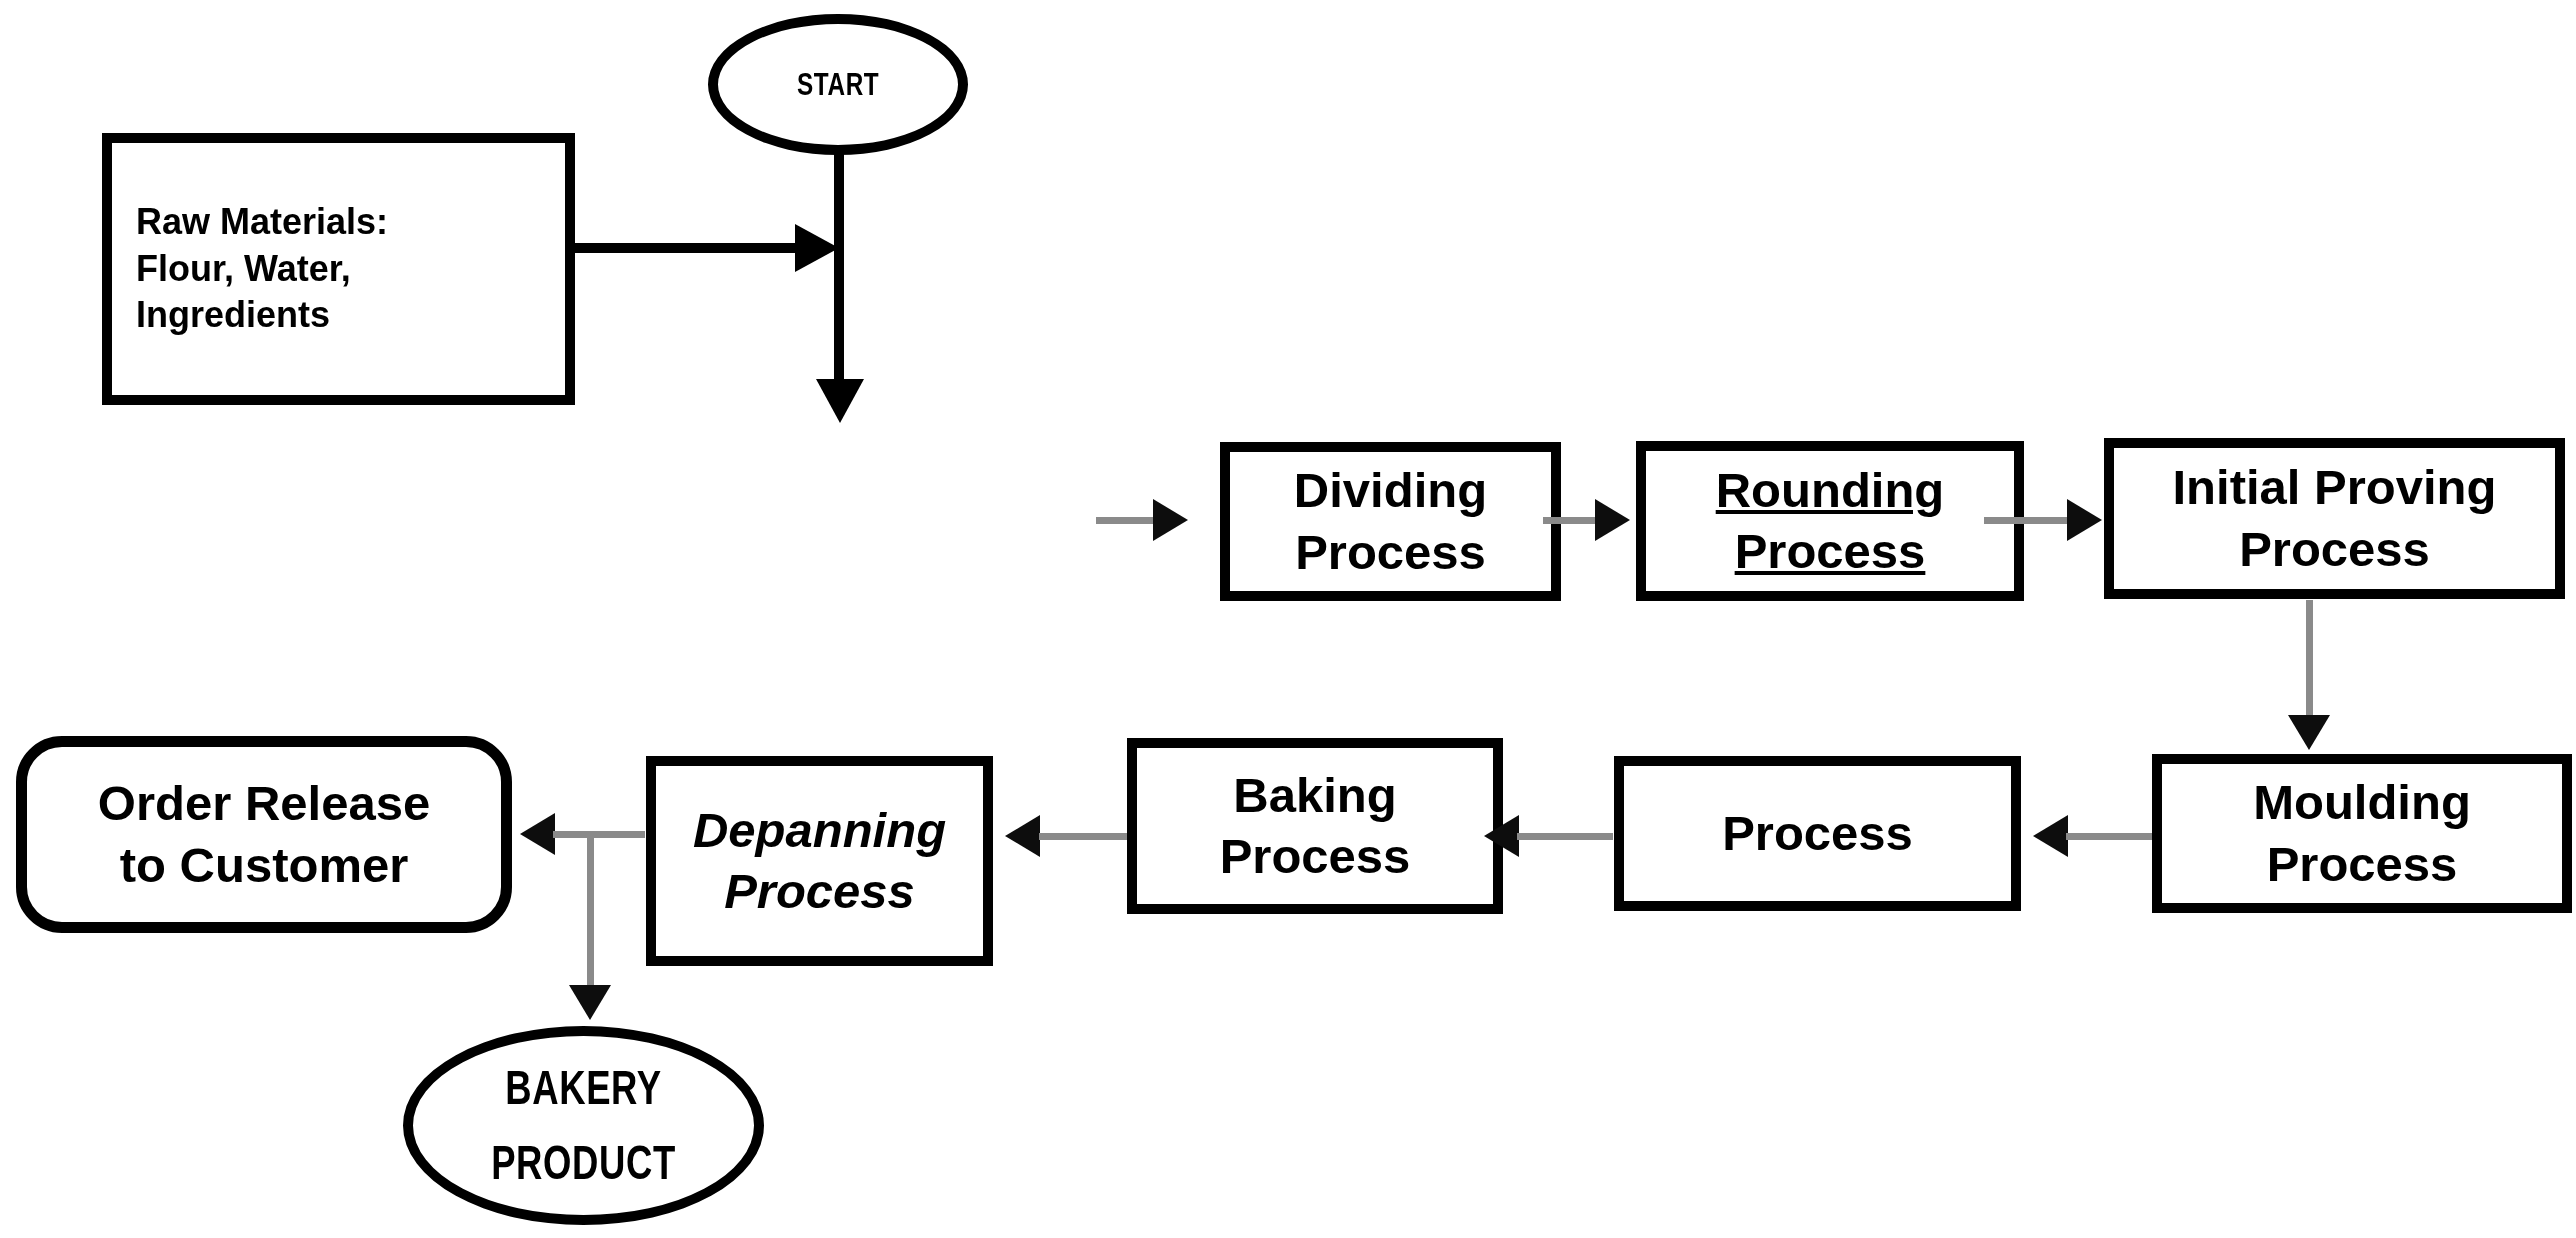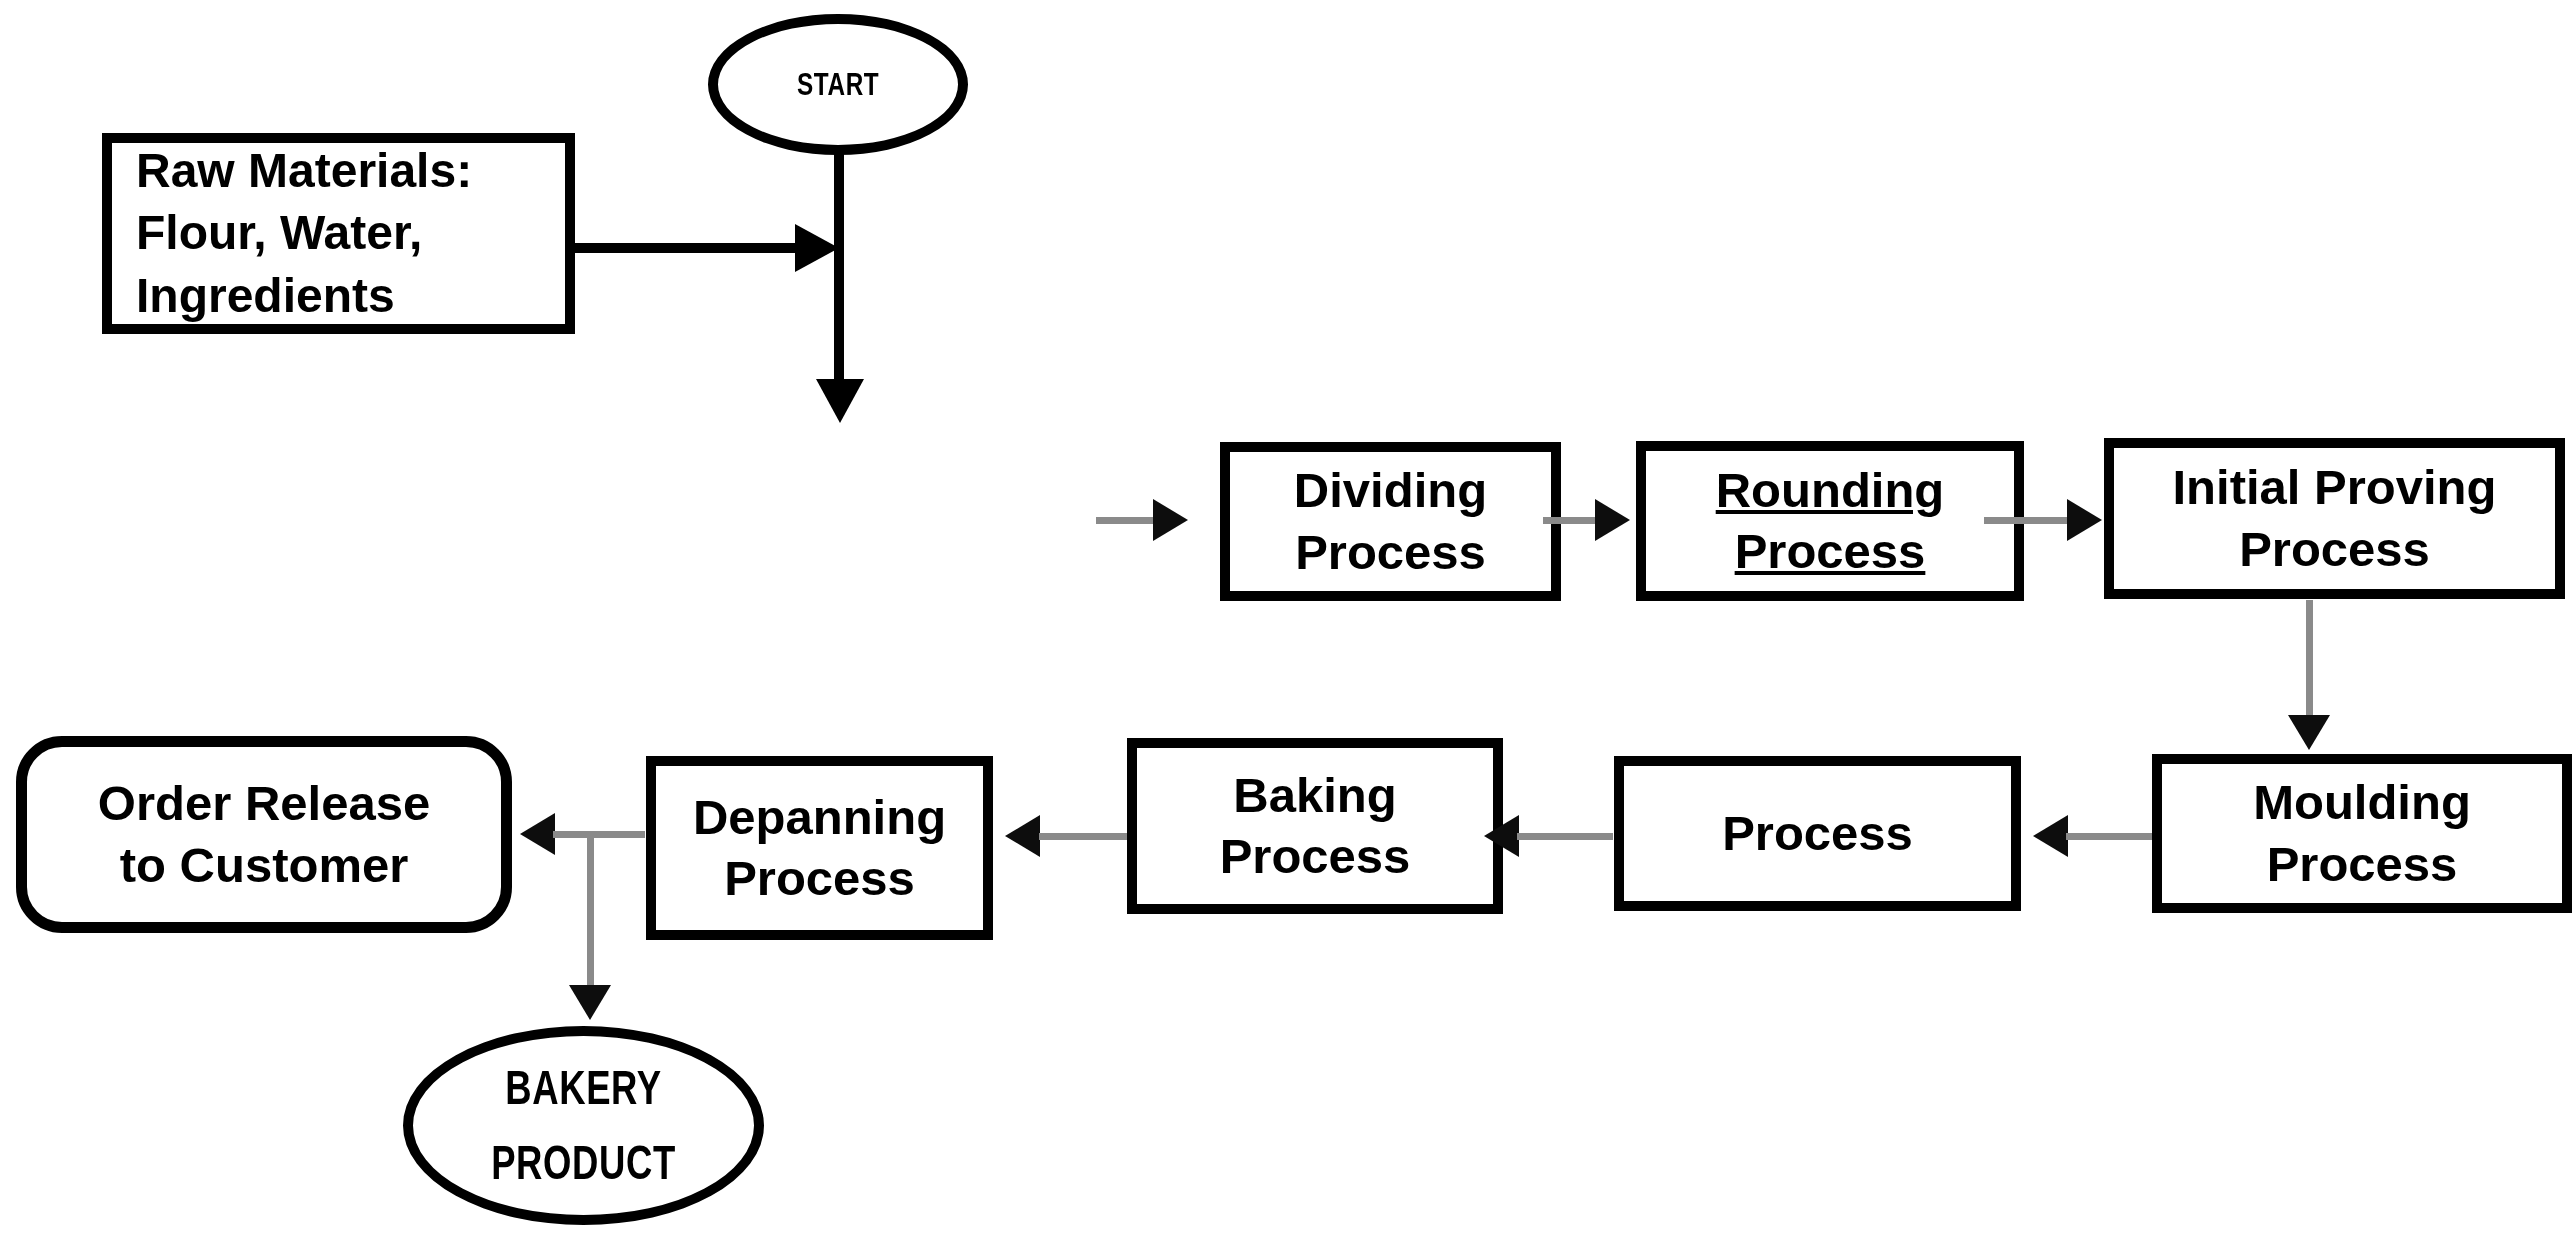--- a/index.html
+++ b/index.html
@@ -30,29 +30,29 @@
   .rounded{border-radius:46px;border-width:11px;}
   .ellipse{
     border-radius:50%;
     justify-content:center;
     font-size:32px;
     letter-spacing:0.8px;
   }
   .condensed{transform:scaleX(0.76);transform-origin:center;line-height:1.55;}
   
   #n-start{left:708px;top:14.3px;width:260px;height:141px;}
-  #n-raw{left:102px;top:133px;width:473px;height:201px;font-size:48px;line-height:1.3;}
+  #n-raw{left:102px;top:133px;width:473px;height:272px;font-size:36px;line-height:1.3;}
   #n-mixing{left:607px;top:422px;width:479px;height:189px;}
   #n-dividing{left:1192px;top:442px;width:341px;height:159px;margin-left:28px;}
   #n-rounding{left:1636px;top:441px;width:388px;height:160px;text-decoration:underline;}
   #n-initial{left:2104px;top:438px;width:461px;height:161px;}
   #n-moulding{left:2152px;top:754px;width:420px;height:159px;}
   #n-auto{left:1614px;top:756px;width:407px;height:155px;}
   #n-baking{left:1127px;top:738px;width:376px;height:176px;}
-  #n-depanning{left:646px;top:756px;width:347px;height:184px;}
+  #n-depanning{left:646px;top:756px;width:347px;height:210px;font-style:italic;}
   #n-order{left:16px;top:736px;width:496px;height:197px;}
   #n-bakery{left:403px;top:1026px;width:361px;height:199px;font-size:48px;}
 
   
   .shaft{position:absolute;background:#8a8a8a;}
   .thick{background:#000;}
   .head{position:absolute;width:0;height:0;}
   .head-right{border-top:21.4px solid transparent;border-bottom:21.4px solid transparent;border-left:35px solid #0d0d0d;}
   .head-left{border-top:21.4px solid transparent;border-bottom:21.4px solid transparent;border-right:35px solid #0d0d0d;}
   .head-down{border-left:21.4px solid transparent;border-right:21.4px solid transparent;border-top:35px solid #0d0d0d;}

